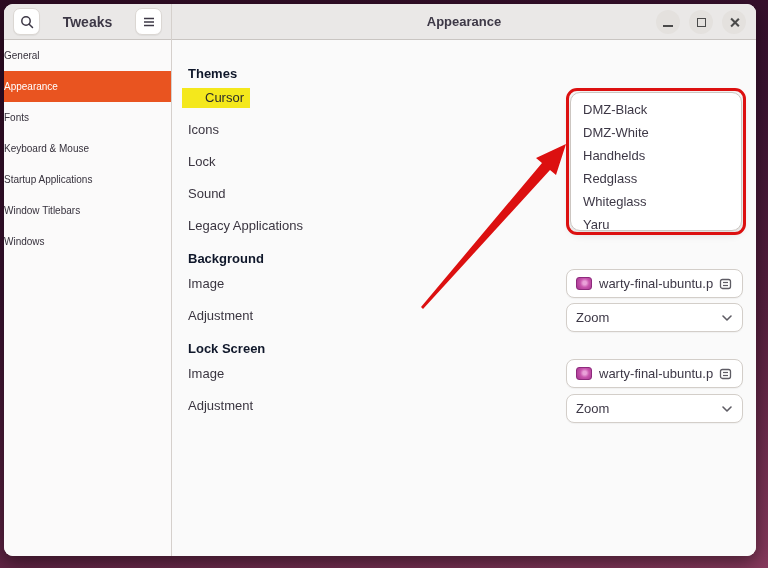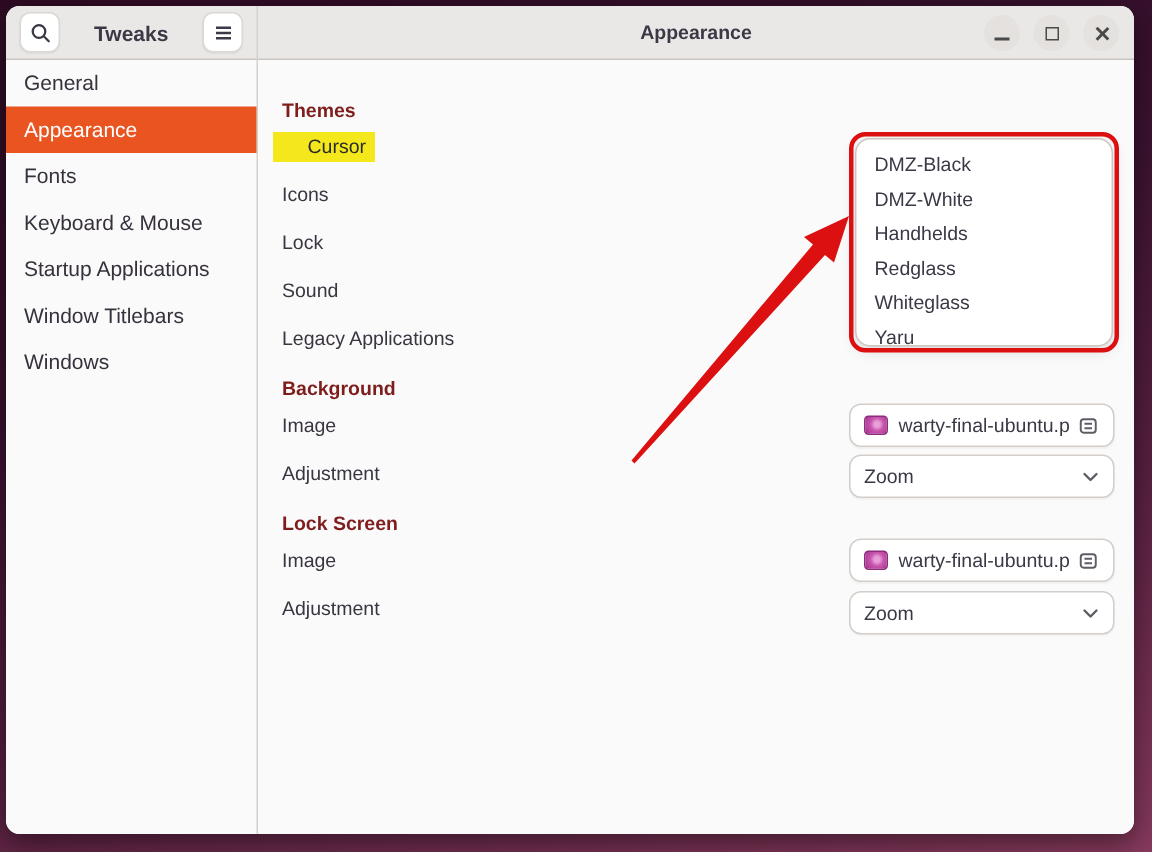--- a/index.html
+++ b/index.html
@@ -50,28 +50,28 @@
     content:""; position:absolute; left:5px; top:0; width:1.8px; height:11px; background:#4a4a4a;
   }
   .wc-close-glyph::before { transform:rotate(45deg); }
   .wc-close-glyph::after { transform:rotate(-45deg); }
   
   .sidebar {
     position:absolute; left:0; top:36px; bottom:0; width:168px;
     background:#fbfafa; border-right:1px solid #d5d0cc;
   }
   .side-item {
-    height:31px; line-height:31px; padding-left:12px;
-    font-size:14px; color:#36313c; white-space:nowrap;
+    height:31px; line-height:31px; 
+    font-size:10px; color:#36313c; white-space:nowrap;
   }
   .side-item.selected { background:#e95420; color:#ffffff; }
   
   .content { position:absolute; left:168px; top:36px; right:0; bottom:0; background:#fafafa; }
   .lbl { position:absolute; left:16px; font-size:13px; color:#3a3540; line-height:18px; white-space:nowrap; }
-  .lbl.section { font-weight:bold; color:#7f1d1d; }
+  .lbl.section { font-weight:bold; color:#0f172a; }
   .hl { background:#f4e81c; padding:2px 6px 3px 23px; margin-left:-6px; color:#2b2b2b; }
   
   .options-panel {
     position:absolute; left:398px; top:52px; width:172px; height:139px;
     background:#ffffff; border:1px solid #ccc6c1; border-radius:10px;
     box-shadow:0 3px 10px rgba(0,0,0,.14); padding-top:5px;
   }
   .option { height:23px; line-height:23px; padding-left:12px; font-size:13px; color:#3d3846; }
   .red-outline {
     position:absolute; left:394px; top:48px; width:180px; height:147px;

